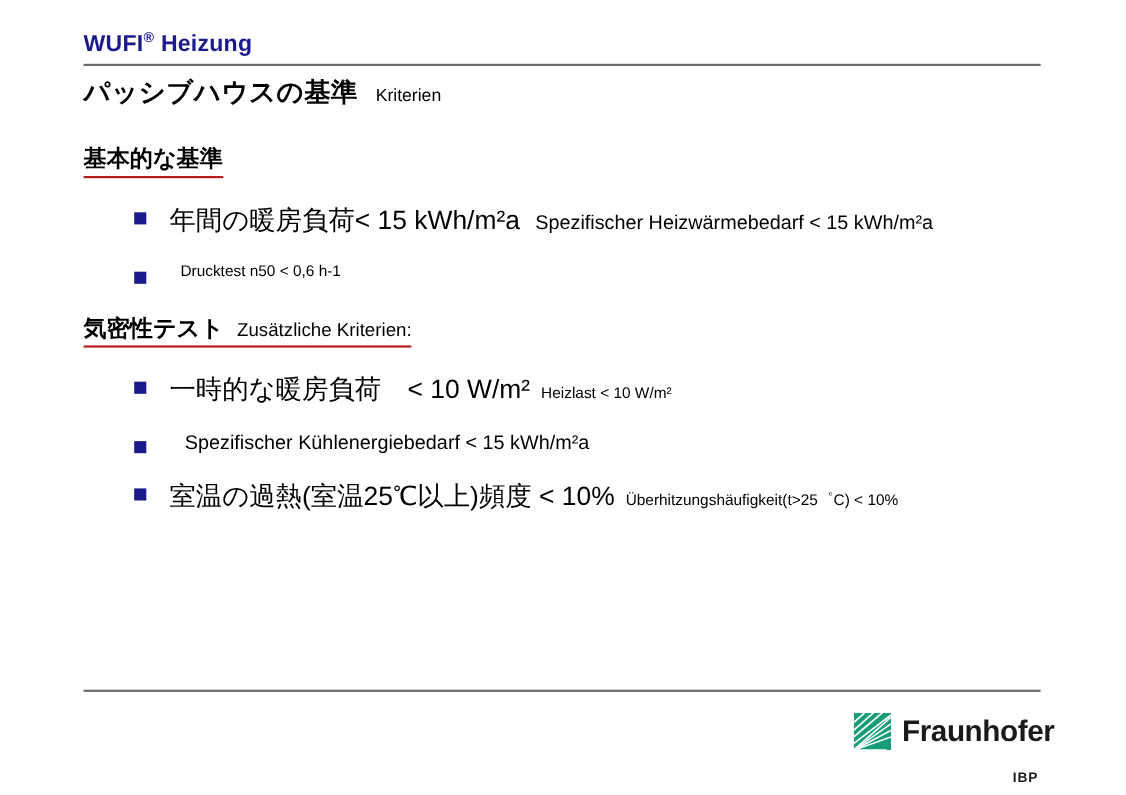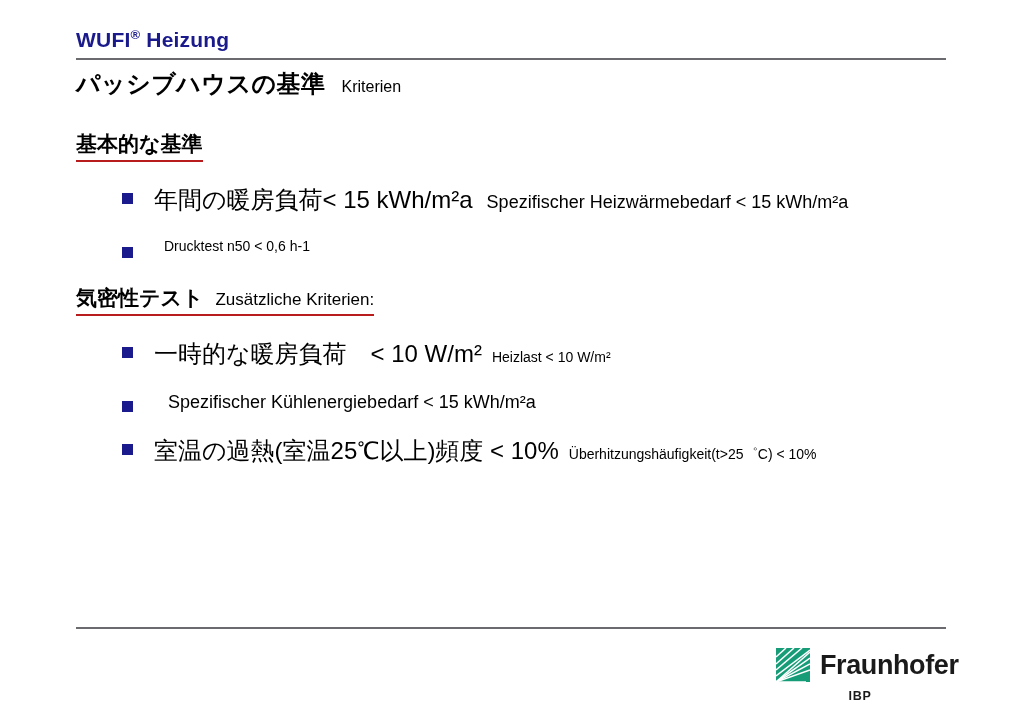--- a/index.html
+++ b/index.html
@@ -178,26 +178,26 @@
   }
   #logo-wordmark {
     font-size: 27px;
     font-weight: bold;
     color: #1a1a1a;
     margin-left: 10px;
     letter-spacing: -0.4px;
     line-height: 1;
   }
   #logo-sub {
-    text-align: center;
+    text-align: right;
     font-size: 12.5px;
     font-weight: bold;
     color: #1a1a1a;
     letter-spacing: 0.8px;
-    margin-top: 7px;
+    margin-top: 18px;
     margin-right: 2px;
   }
 </style>
 </head>
 <body>
 
 <div id="slide-header">
   <div id="header-title"><span>WUFI</span><span class="reg">®</span><span> Heizung</span></div>
   <div id="header-rule"></div>
 </div>

